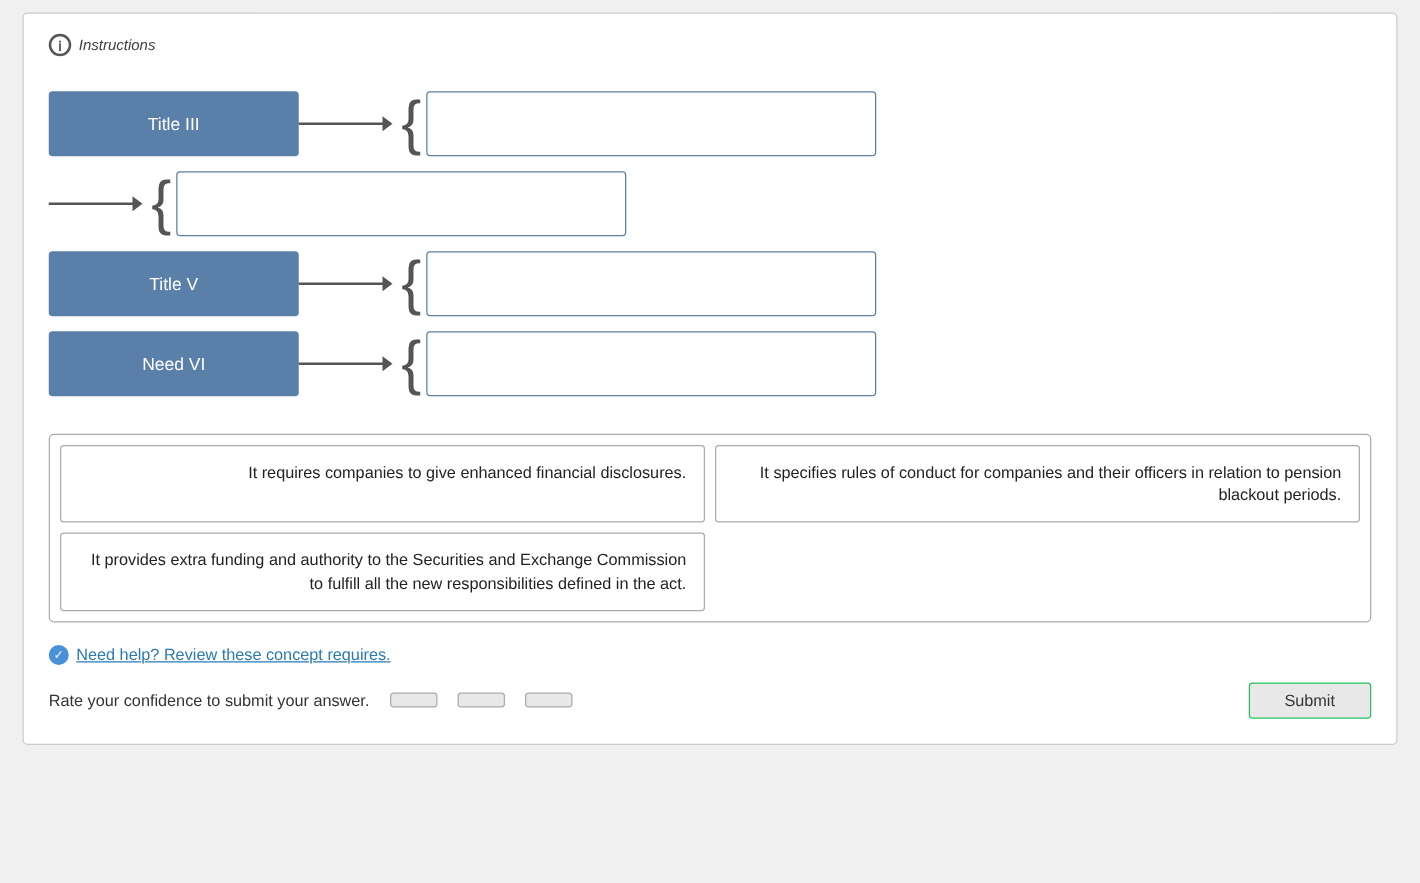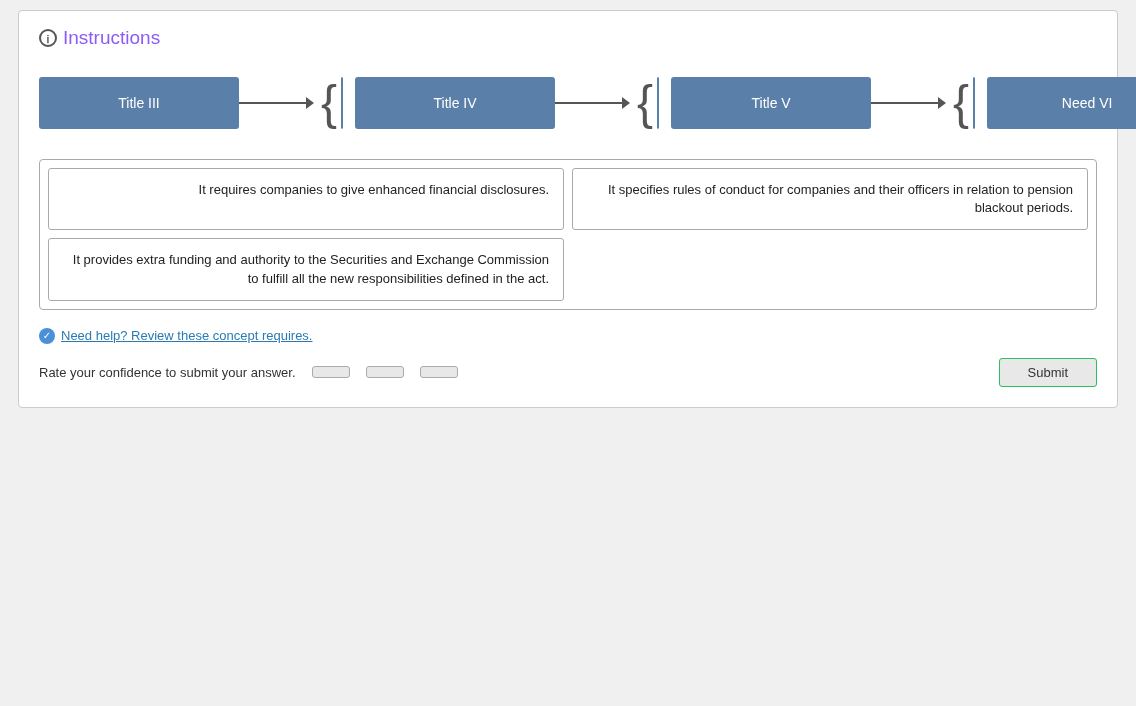--- a/index.html
+++ b/index.html
@@ -33,29 +33,30 @@
       border: 2px solid #555;
       display: flex;
       align-items: center;
       justify-content: center;
       font-size: 11px;
       font-weight: bold;
       color: #555;
       flex-shrink: 0;
     }
     .instructions-label {
-      font-size: 19px;
-      color: #8b5cf6;
+      font-size: 12px;
+      color: #404040;
       font-weight: 500;
+      font-style: italic;
     }
 
     
     .matching-area {
       display: flex;
-      flex-direction: row;
+      flex-direction: column;
       gap: 12px;
       margin-bottom: 20px;
       padding: 10px 0;
     }
     .match-row {
       display: flex;
       align-items: center;
       gap: 0;
     }
     .title-box {
@@ -203,21 +204,20 @@
   <div class="matching-area">
 
     <div class="match-row">
       <div class="title-box">Title III</div>
       <div class="arrow-line"></div>
       <span class="brace-symbol">{</span>
       <div class="answer-box"></div>
     </div>
 
     <div class="match-row">
-      <div class="title-box">Title IV</div>
       <div class="arrow-line"></div>
       <span class="brace-symbol">{</span>
       <div class="answer-box"></div>
     </div>
 
     <div class="match-row">
       <div class="title-box">Title V</div>
       <div class="arrow-line"></div>
       <span class="brace-symbol">{</span>
       <div class="answer-box"></div>

